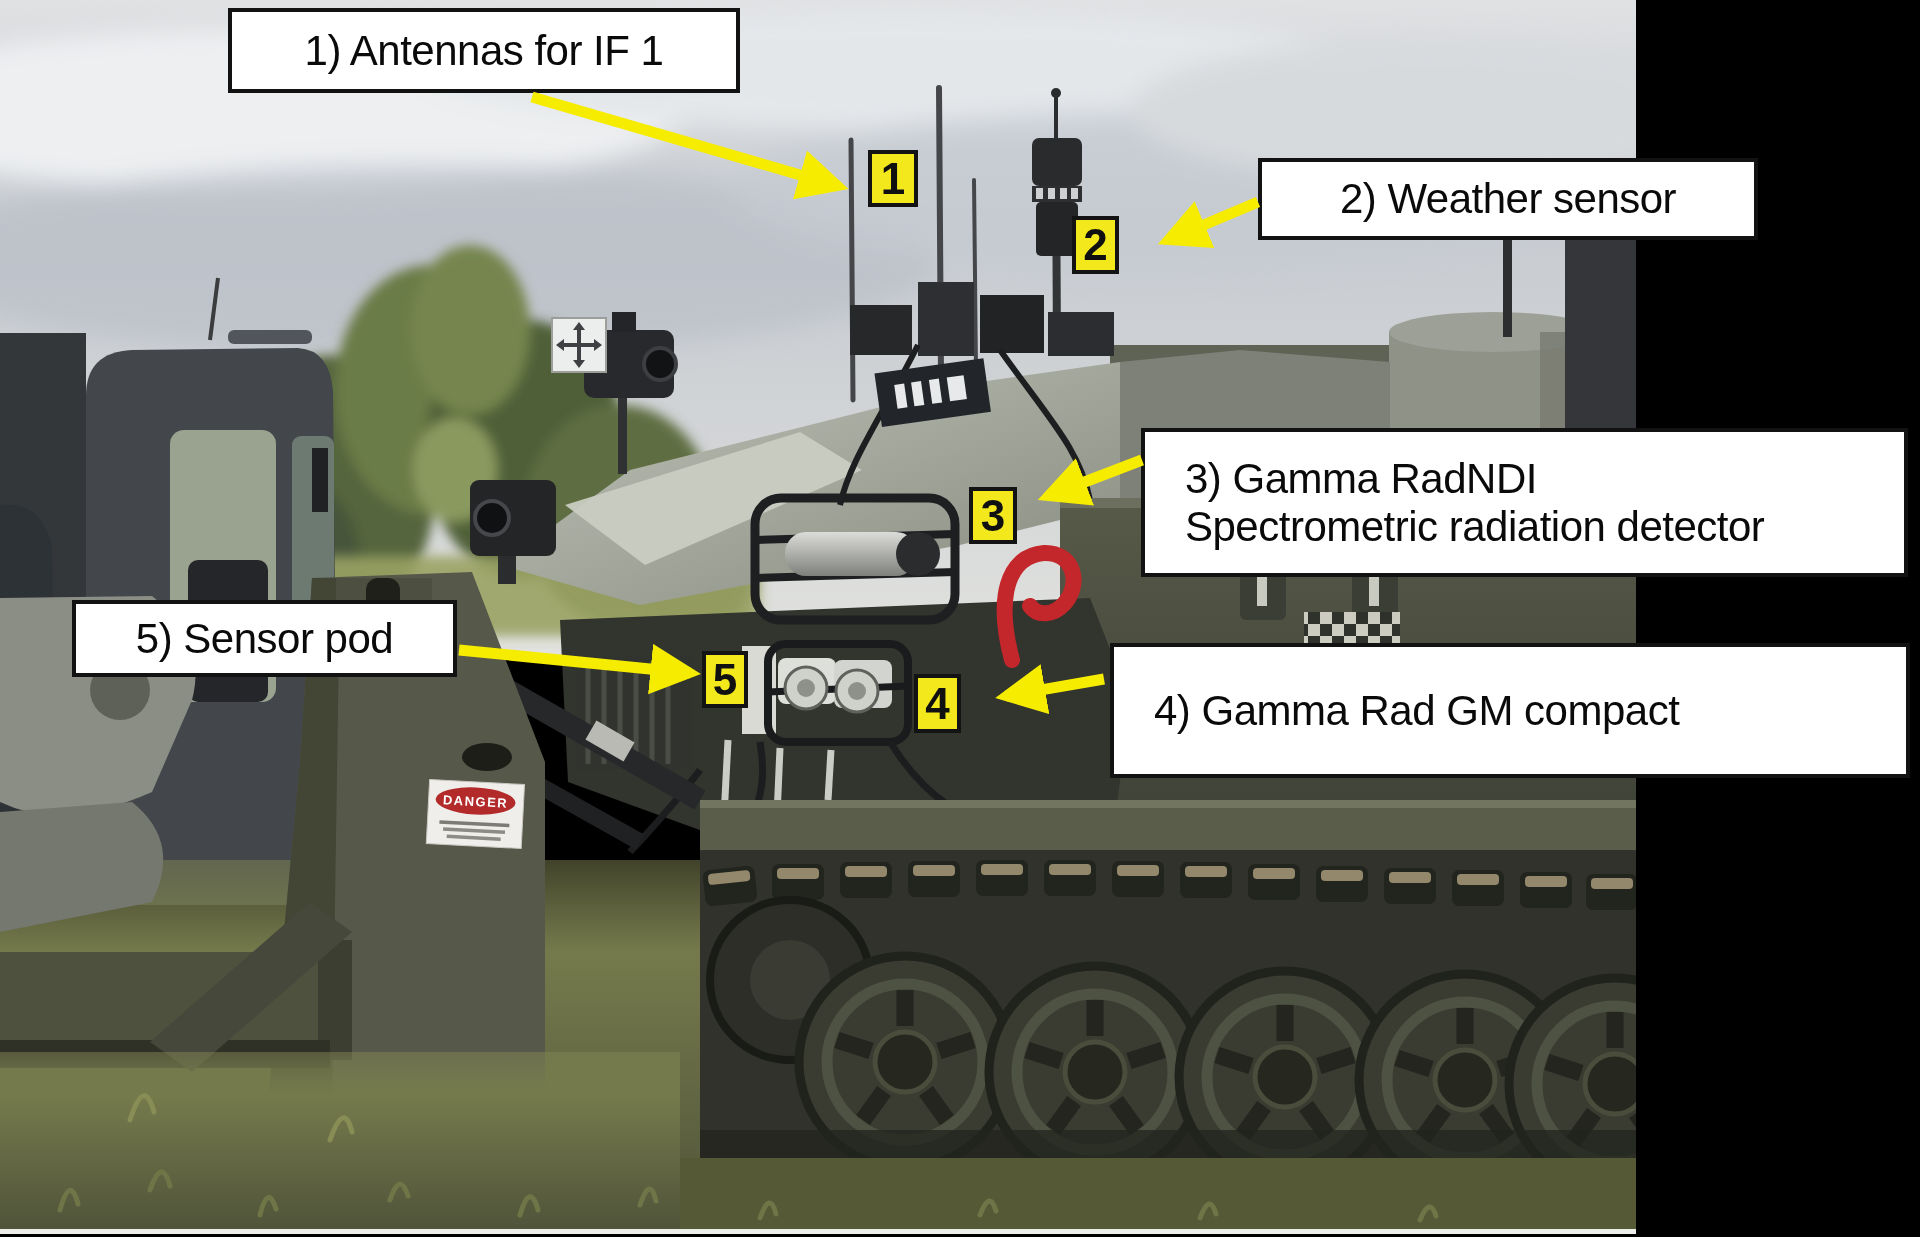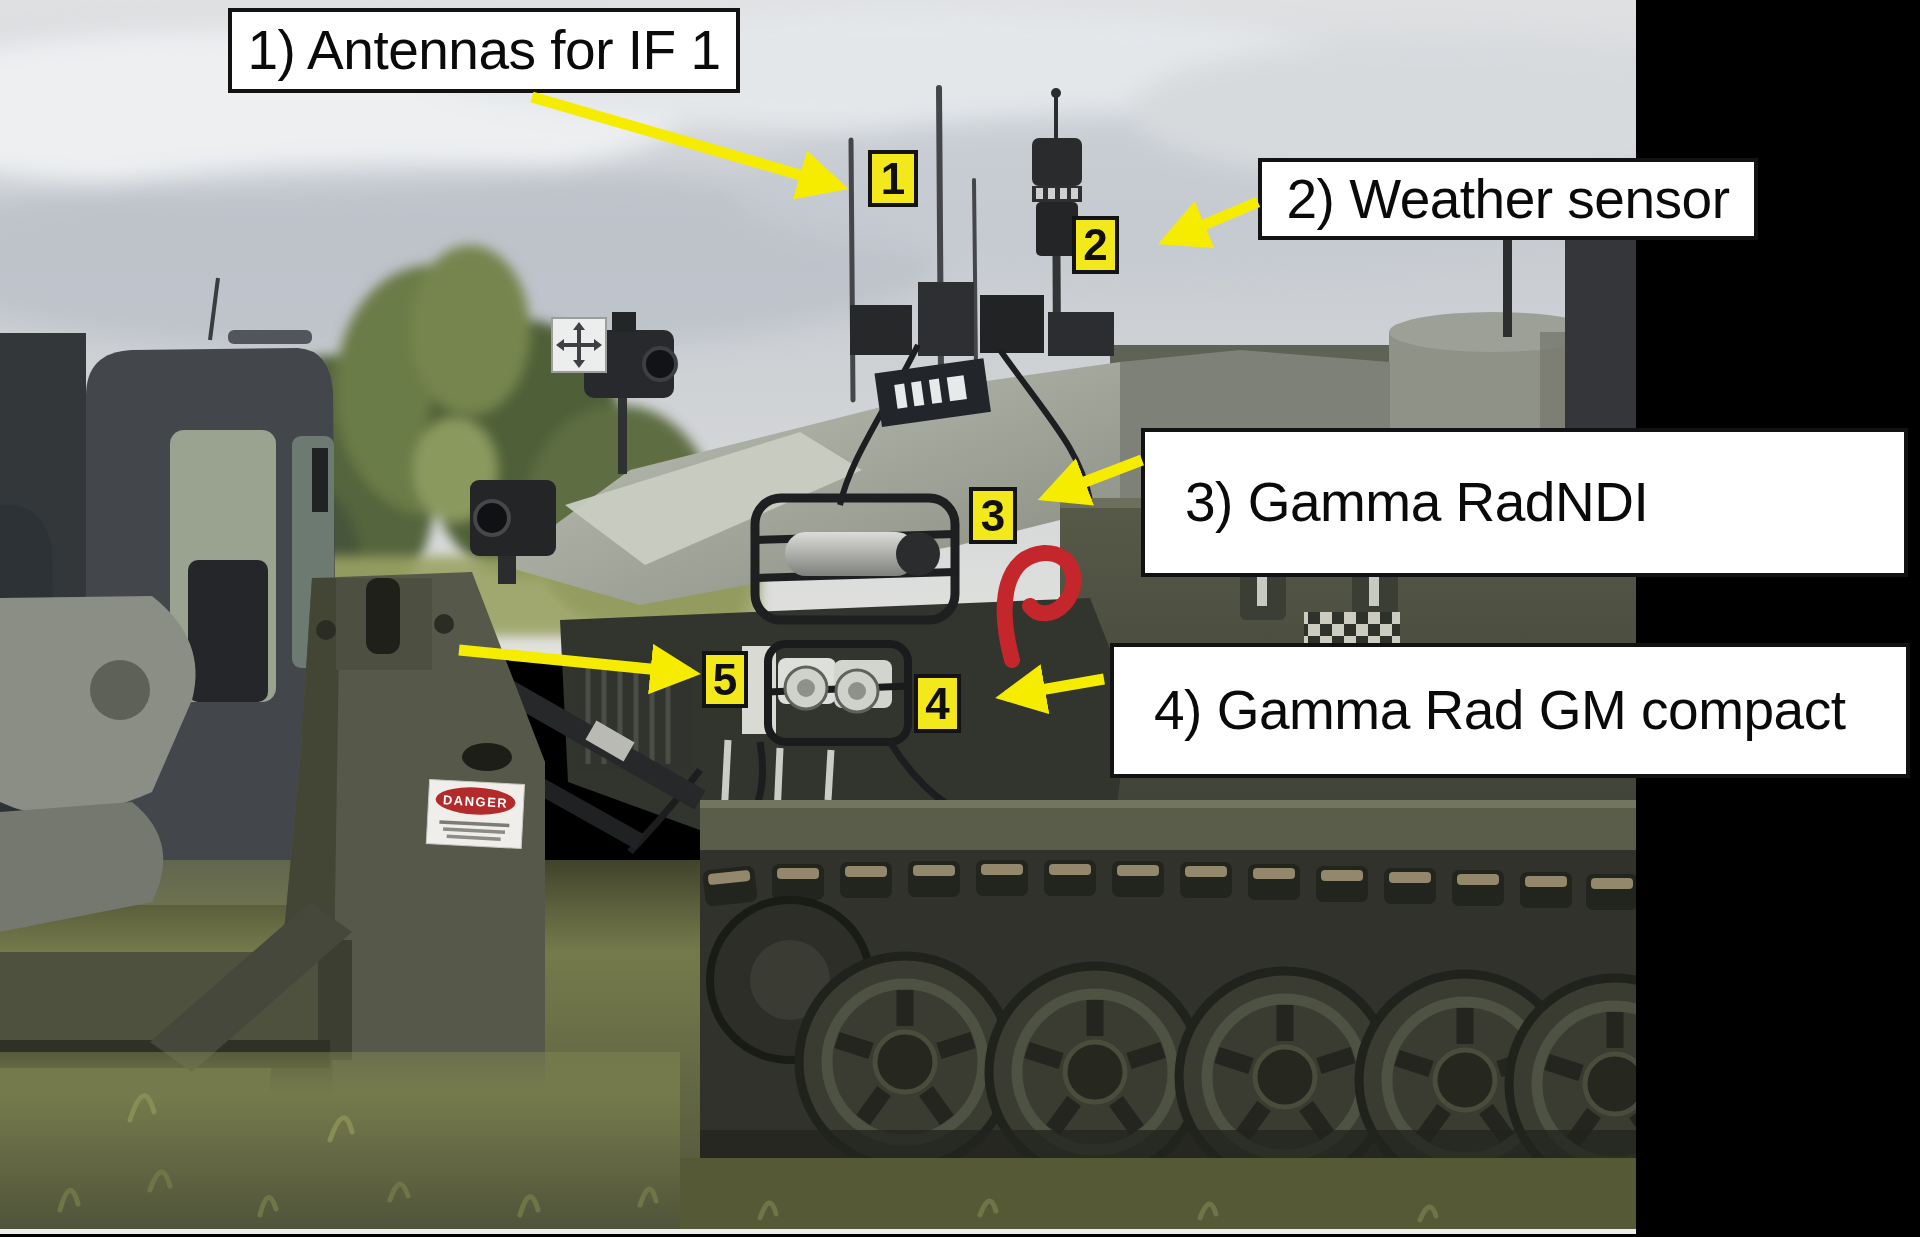--- a/index.html
+++ b/index.html
@@ -2,21 +2,21 @@
 <html><head>
 <meta charset="utf-8">
 <style>
   html,body{margin:0;padding:0;background:#000;}
   #canvas{position:relative;width:1920px;height:1237px;background:#000;overflow:hidden;
           font-family:"Liberation Sans",sans-serif;}
   #photo{position:absolute;left:0;top:0;width:1636px;height:1229px;display:block;}
   #bottom-strip{position:absolute;left:0;top:1229px;width:1636px;height:5px;background:#eceeea;}
   #overlay{position:absolute;left:0;top:0;width:1920px;height:1237px;pointer-events:none;}
   .label{position:absolute;background:#ffffff;border:4px solid #121212;box-sizing:border-box;
-         color:#0a0a0a;font-size:55px;line-height:1.13;letter-spacing:-0.5px;
+         color:#0a0a0a;font-size:42px;line-height:1.13;letter-spacing:-0.5px;
          display:flex;flex-direction:column;justify-content:center;}
   .label.center{align-items:center;text-align:center;}
   .label.leftpad{padding-left:40px;}
   #label-1{left:228px;top:8px;width:512px;height:85px;}
   #label-2{left:1258px;top:158px;width:500px;height:82px;}
   #label-3{left:1141px;top:428px;width:767px;height:149px;}
   #label-4{left:1110px;top:643px;width:800px;height:135px;}
   #label-5{left:72px;top:600px;width:385px;height:77px;}
   .tag{position:absolute;background:#f3e81c;border:4px solid #131313;box-sizing:border-box;
        display:flex;align-items:center;justify-content:center;
@@ -337,23 +337,27 @@
   <div id="bottom-strip"></div>
 
   <div class="label center" id="label-1">
     <span>1) Antennas for IF 1</span>
   </div>
   <div class="label center" id="label-2">
     <span>2) Weather sensor</span>
   </div>
   <div class="label leftpad" id="label-3">
     <span>3) Gamma RadNDI</span>
+    <span>Spectrometric radiation detector</span>
   </div>
   <div class="label leftpad" id="label-4">
     <span>4) Gamma Rad GM compact</span>
+  </div>
+  <div class="label center" id="label-5">
+    <span>5) Sensor pod</span>
   </div>
 
   <div class="tag" id="tag-1">
       <span>1</span>
     </div>
   <div class="tag" id="tag-2">
       <span>2</span>
     </div>
   <div class="tag" id="tag-3">
       <span>3</span>

